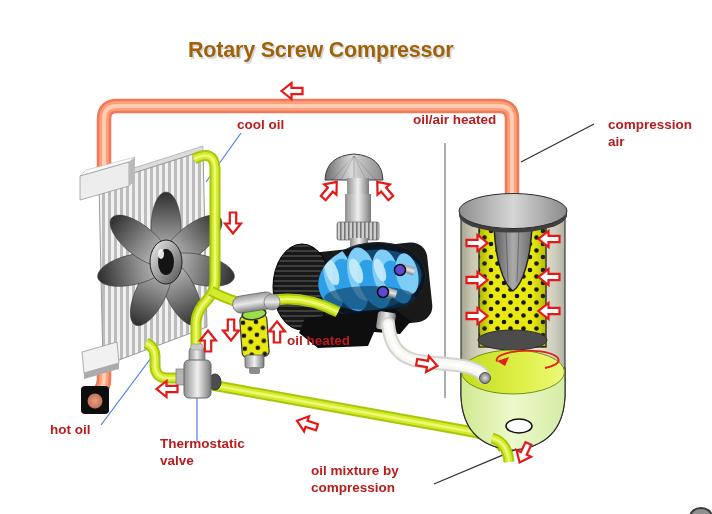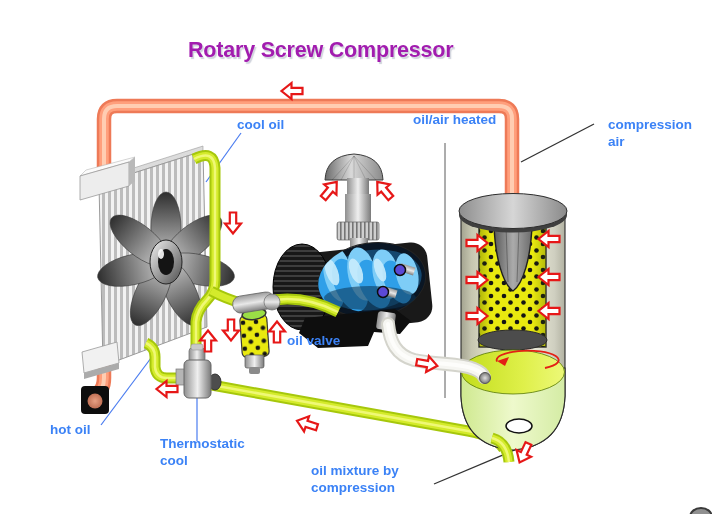--- a/index.html
+++ b/index.html
@@ -1,22 +1,22 @@
 <!DOCTYPE html>
 <html><head>
 <meta charset="utf-8">
 <style>
   html,body{margin:0;padding:0;background:#fff;}
   #stage{position:relative;width:712px;height:514px;background:#ffffff;overflow:hidden;
          font-family:"Liberation Sans",sans-serif;}
   #art{position:absolute;left:0;top:0;}
   .lbl{position:absolute;font-weight:700;font-size:13.5px;line-height:16.5px;
-       color:#3b82f6;white-space:pre-line;}
+       color:#b91c1c;white-space:pre-line;}
   .title{position:absolute;left:188px;top:38px;font-weight:700;font-size:21.5px;
-         color:#a21caf;letter-spacing:-0.2px;
+         color:#a16207;letter-spacing:-0.2px;
          text-shadow:1.5px 1.5px 1px rgba(100,110,140,.30);}
 </style>
 </head>
 <body>
 
 <div id="stage">
 
 <svg id="art" width="712" height="514" viewBox="0 0 712 514">
 <defs>
   <linearGradient id="bladeG" x1="0" y1="0" x2="0" y2="1">
@@ -291,18 +291,18 @@
 <ellipse cx="701" cy="517" rx="11" ry="9" fill="#909090" stroke="#3a3a3a" stroke-width="2"></ellipse>
 </svg>
 
 <div class="title">Rotary Screw Compressor</div>
 <div class="lbl" style="left:237px;top:117px">cool oil</div>
 <div class="lbl" style="left:413px;top:112px">oil/air heated</div>
 <div class="lbl" style="left:608px;top:117px">compression
 air</div>
 <div class="lbl" style="left:50px;top:422px">hot oil</div>
 <div class="lbl" style="left:160px;top:436px">Thermostatic
-cool</div>
-<div class="lbl" style="left:287px;top:333px">oil valve</div>
+valve</div>
+<div class="lbl" style="left:287px;top:333px">oil heated</div>
 <div class="lbl" style="left:311px;top:463px">oil mixture by
 compression</div>
 
 </div>
 
 </body></html>

